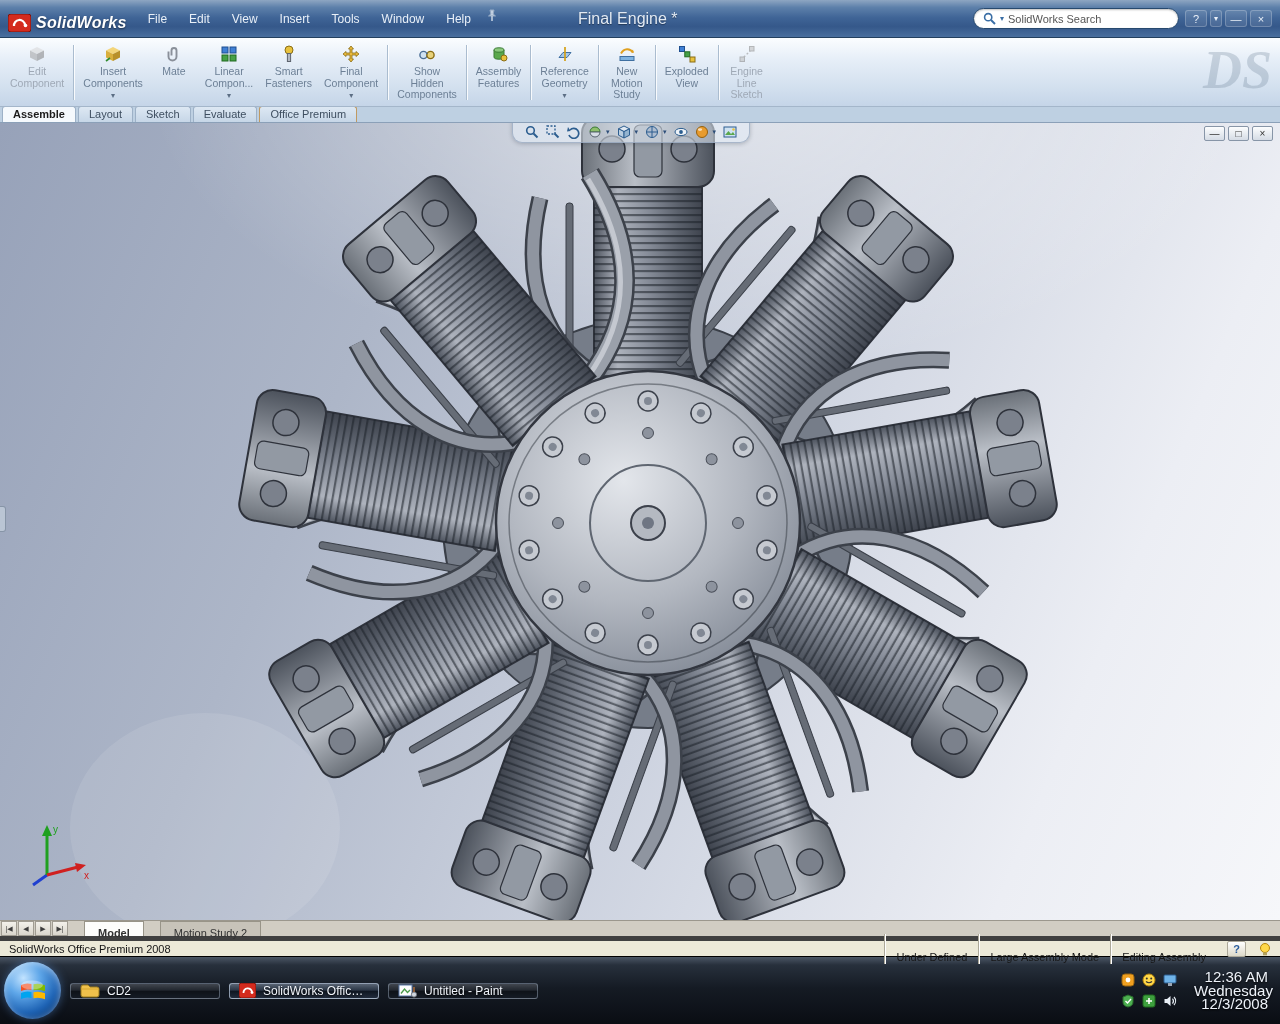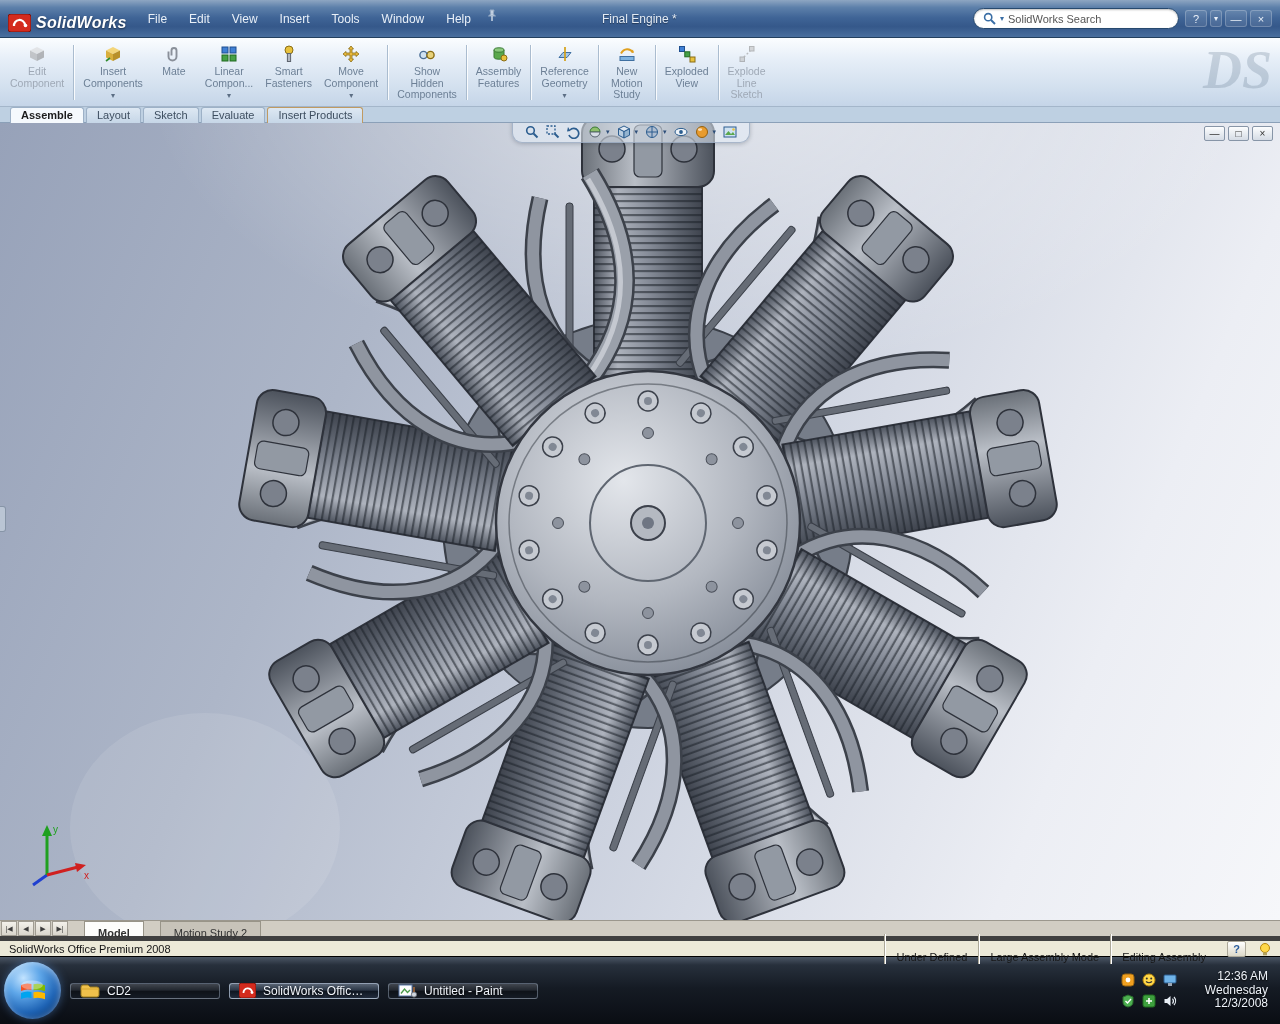--- a/index.html
+++ b/index.html
@@ -9,22 +9,22 @@
   
   .titlebar { height:38px; display:flex; align-items:center; padding:0 8px 0 4px;
     background:linear-gradient(180deg,#8ea6c2 0%,#5d80aa 20%,#3f6496 48%,#35588a 72%,#4a6f9e 100%);
     border-bottom:1px solid #23405f; }
   .app-logo { display:flex; align-items:center; gap:5px; padding:0 10px 0 4px;margin-top:8px; }
   .logo-text { color:#fff; font-weight:bold; font-size:16px; font-style:italic;
     text-shadow:0 1px 2px rgba(0,0,0,.5); letter-spacing:.3px; }
   .menubar { display:flex; align-items:flex-start; }
   .menu-item { color:#e9f0f8; font-size:12px; padding:4px 11px; border-radius:3px; cursor:default; }
   .pin { margin-left:4px; opacity:.85; }
-  .doc-title { color:#e2eaf4; font-size:12px; text-shadow:0 1px 1px rgba(0,0,0,.4);
-    margin-left:104px; white-space:nowrap; }
+  .doc-title { color:#e2eaf4; font-size:16px; text-shadow:0 1px 1px rgba(0,0,0,.4);
+    margin-left:80px; white-space:nowrap; }
   .tb-right { margin-left:auto; display:flex; align-items:center; gap:6px; }
   .search-box { width:206px; height:21px; background:#fff; border:1px solid #27496e;
     border-radius:11px; display:flex; align-items:center; padding:0 9px; gap:4px;
     font-size:11px; color:#555; box-shadow:inset 0 1px 2px rgba(0,0,0,.25); }
   .search-caret { font-size:8px; color:#3a6ea5; }
   .search-text { flex:1; }
   .win-controls { display:flex; align-items:center; gap:3px; }
   .wc { width:22px; height:17px; text-align:center; line-height:16px; font-size:11px;
     color:#eaf0f8; border-radius:3px; background:rgba(255,255,255,.10);
     border:1px solid rgba(255,255,255,.22); cursor:default; }
@@ -44,21 +44,21 @@
   .tb-label { white-space:pre-line; margin-top:2px; }
   .tb-dd { font-size:8px; color:#5c6e84; margin-top:1px; }
   .tb-sep { width:1px; background:#aabccf; box-shadow:1px 0 0 rgba(255,255,255,.85);
     margin:4px 3px 6px 3px; }
   .ds-mark { position:absolute; right:8px; top:2px;
     font-family:"Liberation Serif", serif; font-style:italic; font-weight:bold;
     font-size:54px; line-height:60px; color:rgba(104,124,148,.28); pointer-events:none; }
 
   
   .cmd-tabs { height:16px; background:#bed0e2; border-bottom:1px solid #8ba0b8;
-    display:flex; align-items:center; padding-left:10px; }
+    display:flex; align-items:flex-end; padding-left:2px; }
   .ctab { font-size:11px; line-height:14px; color:#3e4e60; padding:0 10px 1px;
     background:linear-gradient(#dde8f3,#c6d6e7); border:1px solid #9db1c7; border-bottom:none;
     border-radius:3px 3px 0 0; margin-right:2px; cursor:default; }
   .ctab.active { background:#f5f9fd; color:#1c1c1c; font-weight:bold; }
   .ctab.office { border-color:#c09a62; }
 
   
   .viewport { position:relative; height:797px; overflow:hidden;
     background:
       radial-gradient(ellipse 900px 480px at 55% -6%, rgba(255,255,255,.55), rgba(255,255,255,0) 62%),
@@ -114,21 +114,21 @@
     background:linear-gradient(180deg,rgba(255,255,255,.18),rgba(255,255,255,.06) 45%,rgba(0,0,0,.28) 50%,rgba(35,45,60,.2));
     color:#f1f5fb; font-size:12px; text-shadow:0 1px 2px #000; cursor:default; }
   .task-btn.active { background:linear-gradient(180deg,rgba(195,215,240,.38),rgba(125,155,195,.22) 45%,rgba(8,18,32,.45) 50%,rgba(75,100,135,.28));
     border-color:rgba(205,220,240,.65); }
   .task-btn span.lbl { white-space:nowrap; overflow:hidden; text-overflow:ellipsis; }
   .t-icon { display:flex; flex:0 0 auto; }
   .tray { margin-left:auto; display:grid; grid-template-columns:repeat(3,19px);
     grid-auto-rows:19px; gap:2px; align-items:center; justify-items:center; }
   .tray-ic { display:flex; cursor:default; }
   .clock { width:74px; margin:0 4px 0 6px; text-align:right; color:#edf2f9;
-    font-size:12px; line-height:13.5px; text-shadow:0 1px 2px #000; cursor:default; }
+    font-size:15px; line-height:13.5px; text-shadow:0 1px 2px #000; cursor:default; }
 </style>
 </head>
 <body>
 
 <div class="titlebar">
   <div class="app-logo">
     <span style="display:flex;">
       <svg width="23" height="18" viewBox="0 0 23 18">
           <rect width="23" height="18" rx="3" fill="#d42b1e" stroke="#7d120b"></rect>
           <path d="M6 12 a5.5 5.5 0 1 1 11 -1" stroke="#fff" stroke-width="2.2" fill="none"></path>
@@ -236,21 +236,21 @@
     <span class="tb-label">Smart
 Fasteners</span>
   </div>
 
   <div class="tb-btn">
     <span class="tb-icon">
       <svg width="18" height="18" viewBox="0 0 18 18">
           <path d="M9 1 11.5 4 10 4 10 8 14 8 14 6.5 17 9 14 11.5 14 10 10 10 10 14 11.5 14 9 17 6.5 14 8 14 8 10 4 10 4 11.5 1 9 4 6.5 4 8 8 8 8 4 6.5 4Z" fill="#e8b93c" stroke="#8a6d14" stroke-width=".8"></path>
         </svg>
     </span>
-    <span class="tb-label">Move
+    <span class="tb-label">Final
 Component</span>
     <span class="tb-dd">▾</span>
   </div>
 
   <span class="tb-sep"></span>
 
   <div class="tb-btn">
     <span class="tb-icon">
       <svg width="18" height="18" viewBox="0 0 18 18">
           <circle cx="5.5" cy="10" r="3.6" fill="#cfe2f2" stroke="#4a6d94" stroke-width="1.4"></circle>
@@ -323,34 +323,34 @@
   <span class="tb-sep"></span>
 
   <div class="tb-btn disabled">
     <span class="tb-icon">
       <svg width="18" height="18" viewBox="0 0 18 18">
           <path d="M3 15 9 9 15 3" fill="none" stroke="#8a9099" stroke-width="1.4" stroke-dasharray="2 2"></path>
           <rect x="2" y="12" width="4.5" height="4.5" fill="#b8bdc4" stroke="#7d838e"></rect>
           <rect x="11.5" y="1.5" width="4.5" height="4.5" fill="#b8bdc4" stroke="#7d838e"></rect>
         </svg>
     </span>
-    <span class="tb-label">Explode
+    <span class="tb-label">Engine
 Line
 Sketch</span>
   </div>
 
   <span class="ds-mark">DS</span>
 </div>
 
 <div class="cmd-tabs">
   <span class="ctab active">Assemble</span>
   <span class="ctab">Layout</span>
   <span class="ctab">Sketch</span>
   <span class="ctab">Evaluate</span>
-  <span class="ctab office">Insert Products</span>
+  <span class="ctab office">Office Premium</span>
 </div>
 
 <div class="viewport">
 
   <svg class="engine" viewBox="0 0 1280 797" width="1280" height="797">
     <defs>
       <linearGradient id="cylG" x1="0" y1="0" x2="1" y2="0">
         <stop offset="0" stop-color="#4e545f"></stop>
           <stop offset="0.22" stop-color="#aeb3bd"></stop>
         <stop offset="0.5" stop-color="#878d99"></stop>

